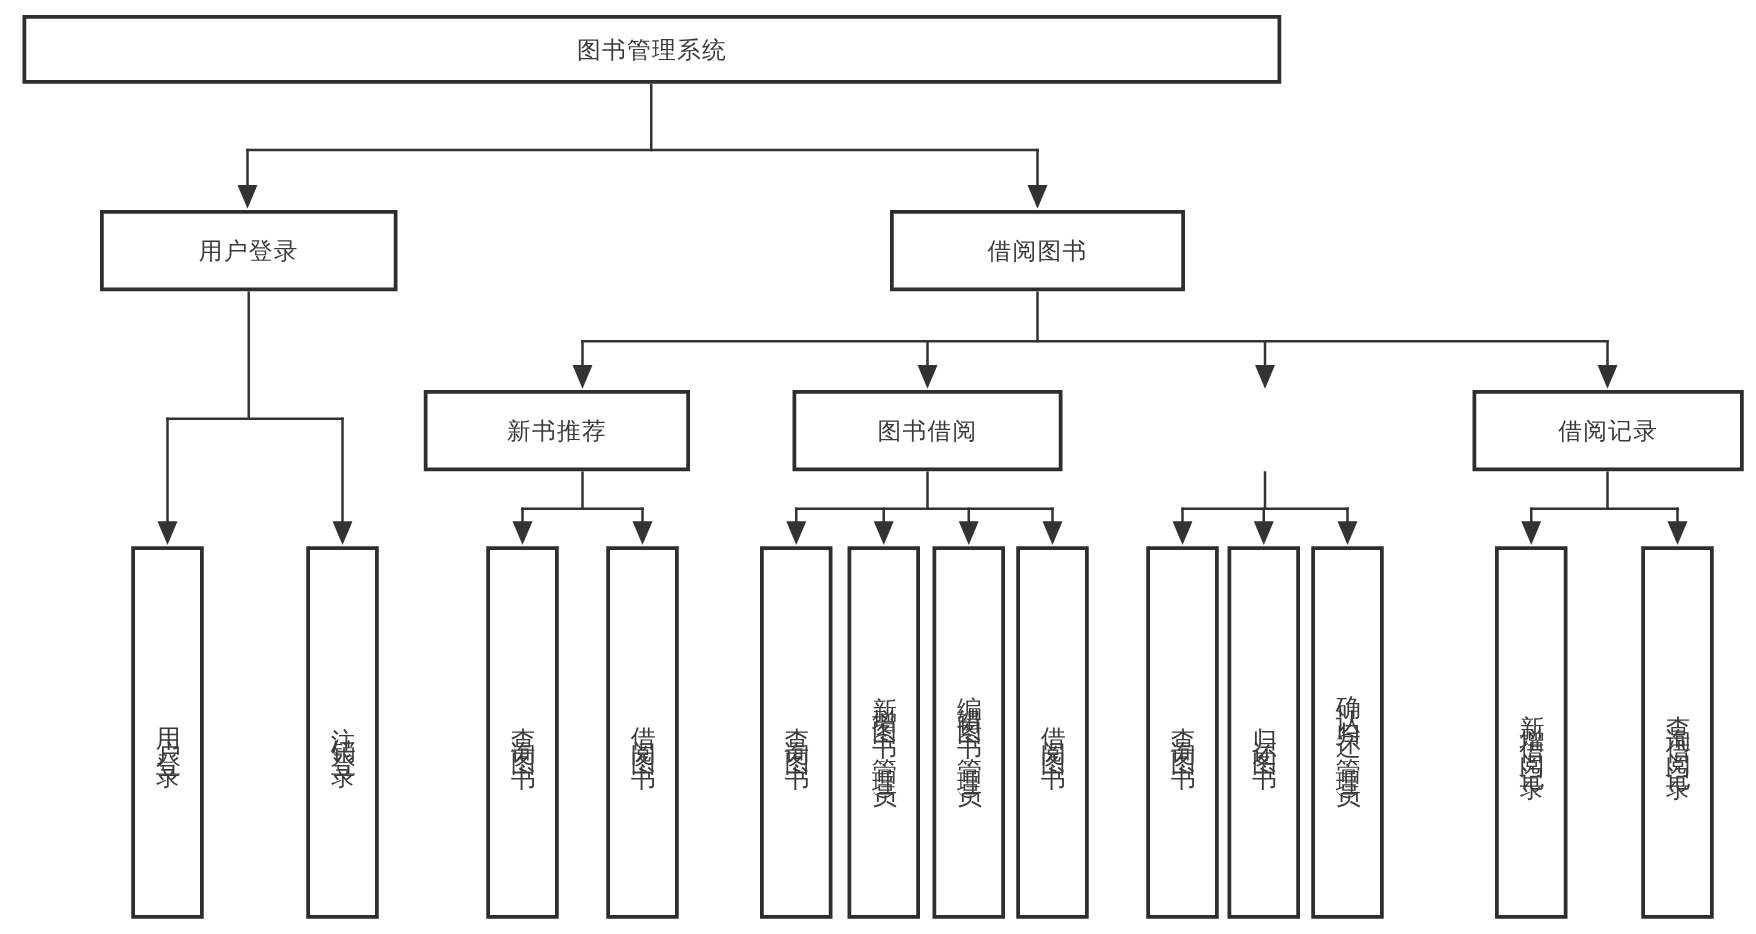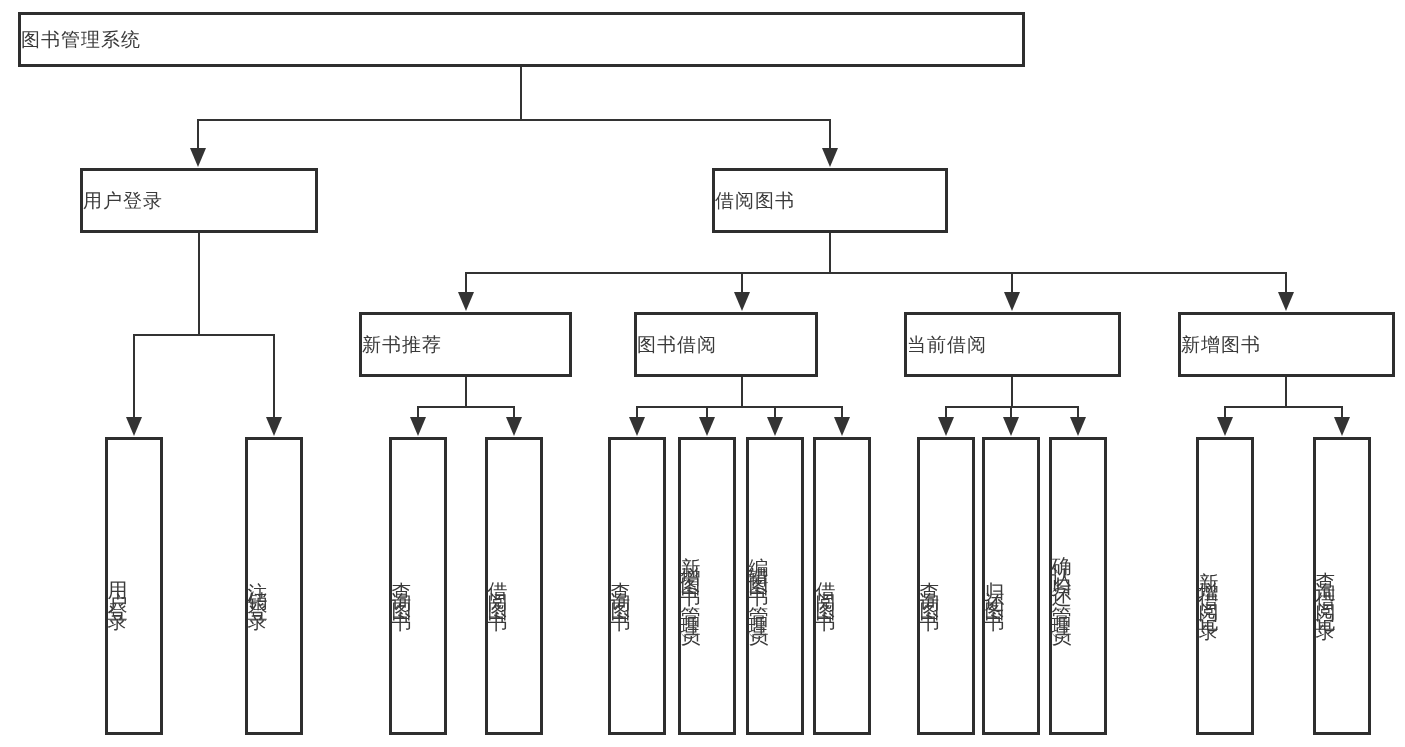--- a/index.html
+++ b/index.html
@@ -4,21 +4,21 @@
 <title>图书管理系统</title>
 <style>
   * { margin:0; padding:0; box-sizing:border-box; }
   html,body { background:#ffffff; }
   .canvas {
     position:relative; width:1405px; height:747px; background:#ffffff;
     font-family:"Liberation Sans","DejaVu Sans",sans-serif; overflow:hidden;
   }
   .box {
     position:absolute; background:#ffffff; border:3px solid #2e2e2e;
-    display:flex; align-items:center; z-index:2;
+    display:flex; align-items:center; justify-content:center; z-index:2;
   }
   .hlabel { font-size:19px; color:#3a3a3a; letter-spacing:1px; white-space:nowrap; }
   .vlabel {
     writing-mode:vertical-rl; text-orientation:mixed;
     font-size:20px; color:#3a3a3a; letter-spacing:10px; line-height:1;
   }
   .line { position:absolute; background:#333333; z-index:1; }
   .line.v { width:2px; }
   .line.h { height:2px; }
   .arrow {
@@ -98,31 +98,28 @@
     <span class="hlabel">图书管理系统</span>
   </div>
 
   <div class="box" style="left:80px;top:168px;width:238px;height:65px">
     <span class="hlabel">用户登录</span>
   </div>
   <div class="box" style="left:712px;top:168px;width:236px;height:65px">
     <span class="hlabel">借阅图书</span>
   </div>
 
-  <div class="box" style="left:359px;top:312px;width:213px;height:65px">
+  <div class="box" style="left:339px;top:312px;width:213px;height:65px">
     <span class="hlabel">新书推荐</span>
   </div>
-  <div class="box" style="left:634px;top:312px;width:184px;height:65px">
+  <div class="box" style="left:634px;top:312px;width:216px;height:65px">
     <span class="hlabel">图书借阅</span>
   </div>
-  <div class="box" style="left:904px;top:312px;width:217px;height:65px">
-    <span class="hlabel">当前借阅</span>
-  </div>
   <div class="box" style="left:1178px;top:312px;width:217px;height:65px">
-    <span class="hlabel">新增图书</span>
+    <span class="hlabel">借阅记录</span>
   </div>
 
   <div class="box" style="left:105px;top:437px;width:58px;height:298px">
     <span class="vlabel">用户登录</span>
   </div>
   <div class="box" style="left:245px;top:437px;width:58px;height:298px">
     <span class="vlabel">注销登录</span>
   </div>
 
   <div class="box" style="left:389px;top:437px;width:58px;height:298px">

